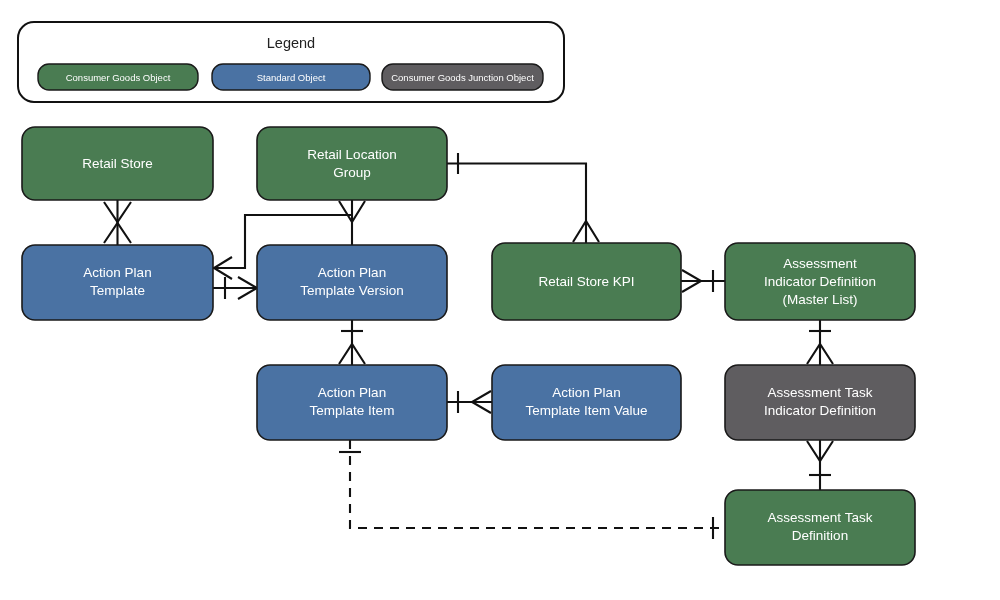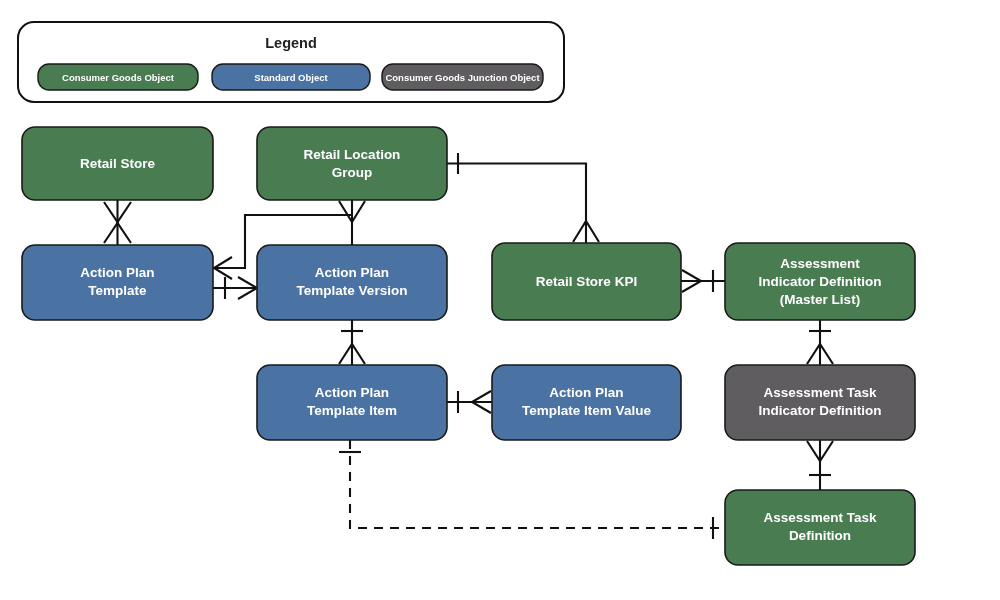--- a/index.html
+++ b/index.html
@@ -11,21 +11,20 @@
     width: 1000px;
     height: 600px;
     font-family: "Liberation Sans", sans-serif;
     overflow: hidden;
     position: relative;
   }
   #diagram-root {
     position: relative;
     width: 1000px;
     height: 600px;
-    font-weight: bold;
   }
   svg#er-canvas {
     position: absolute;
     top: 0;
     left: 0;
     width: 1000px;
     height: 600px;
   }
   .entity-rect {
     stroke: #1a1a1a;

